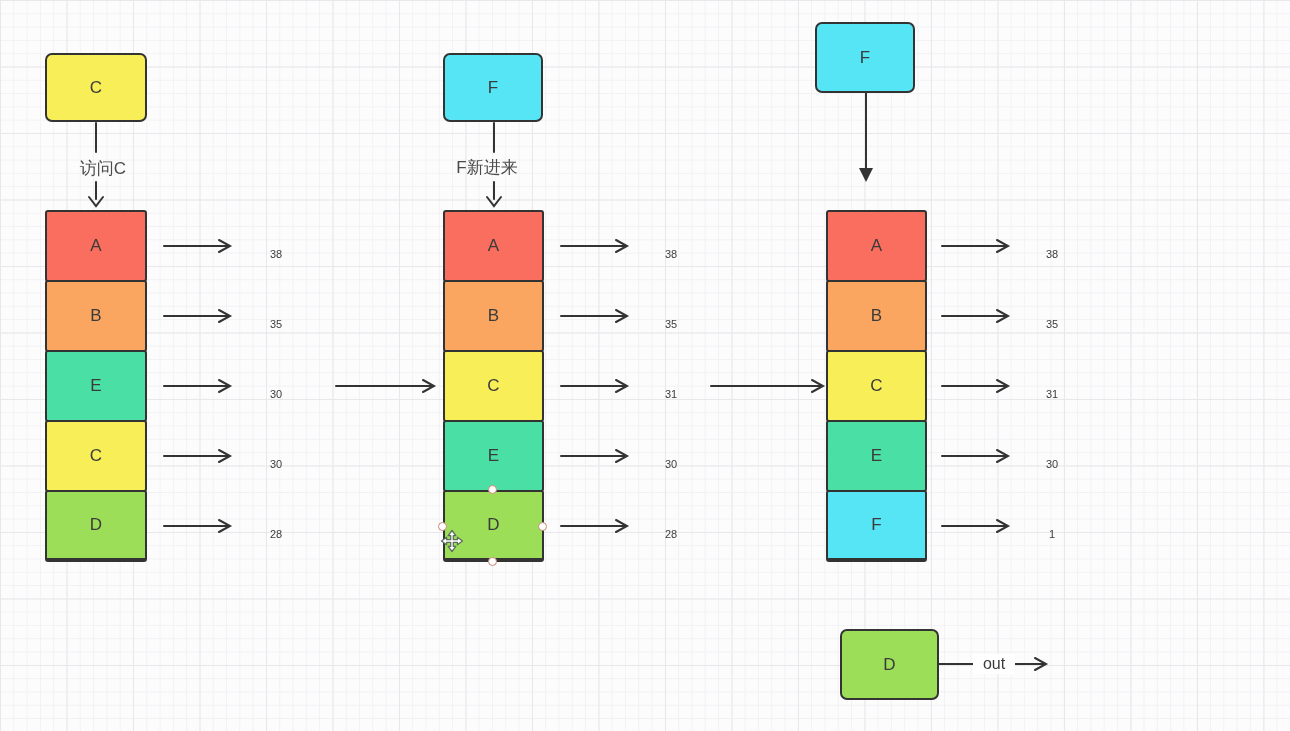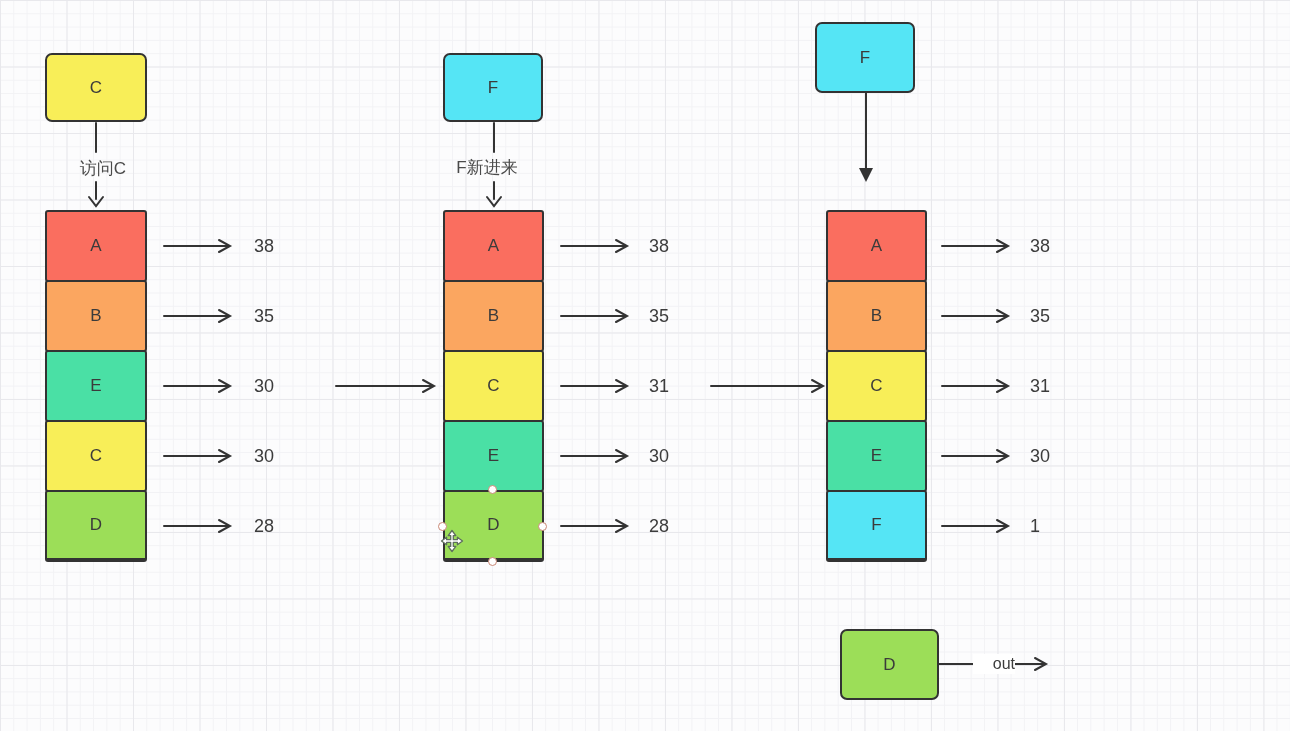--- a/index.html
+++ b/index.html
@@ -18,32 +18,32 @@
   .box{
     position:absolute;box-sizing:border-box;
     border:2px solid #333;display:flex;align-items:center;justify-content:center;
     font-size:17px;color:#3b3b3b;
   }
   .topbox{border-radius:7px;}
   .stackbox{border-radius:3px;}
   .stack-last{border-bottom-width:4px;}
   .evbox{border-radius:7px;}
   .num{
-    position:absolute;width:44px;height:22px;line-height:22px;
-    font-size:18px;color:#3c3c3c;
+    position:absolute;width:44px;height:22px;line-height:22px;text-align:center;
+    font-size:11px;color:#3c3c3c;margin-top:8px;
   }
   .elabel{
     position:absolute;width:96px;height:24px;line-height:24px;text-align:center;
     font-size:17px;color:#4a4a4a;
   }
   svg.conn{position:absolute;z-index:1;overflow:visible;}
   svg.conn line, svg.conn polyline{stroke:#333;stroke-width:2;fill:none;stroke-linecap:round;}
   svg.conn polygon{fill:#333;stroke:none;}
   .outlabel{
-    position:absolute;z-index:2;background:#fff;text-align:right;
+    position:absolute;z-index:2;background:#fff;text-align:center;
     font-size:16px;color:#3c3c3c;height:20px;line-height:20px;
   }
   .handle{
     position:absolute;z-index:4;width:9px;height:9px;border-radius:50%;
     background:#fff;border:1.5px solid #c98876;box-sizing:border-box;
   }
   .cursor-icon{position:absolute;z-index:5;}
 </style>
 </head>
 <body>

